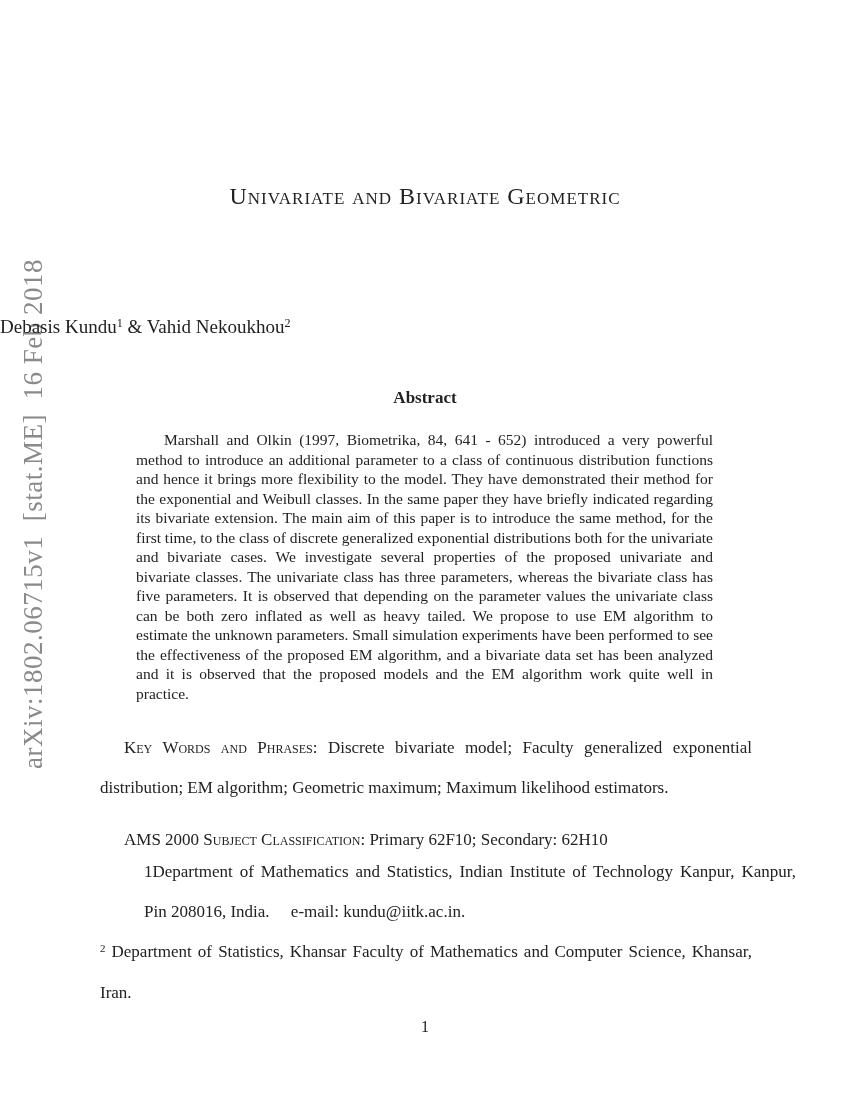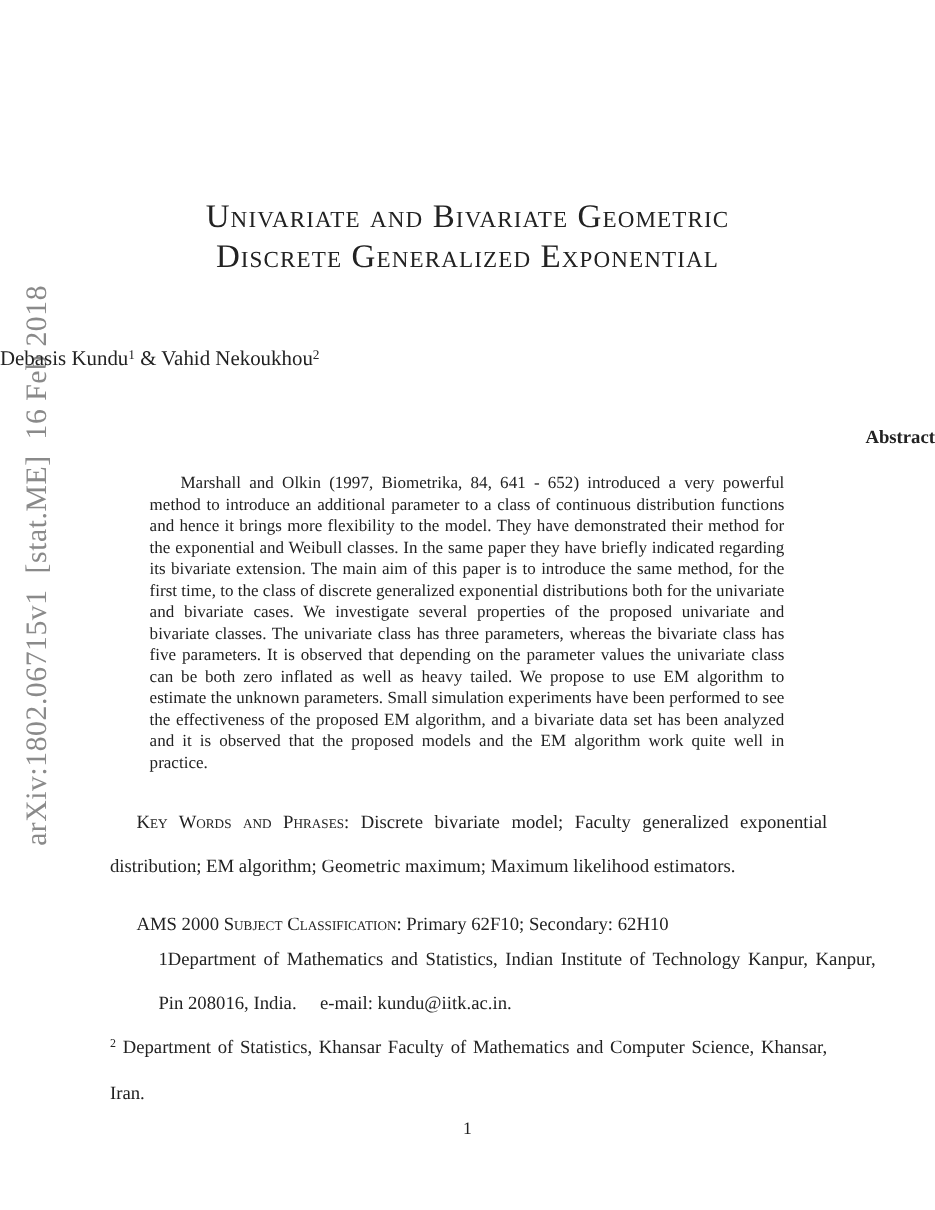--- a/index.html
+++ b/index.html
@@ -27,21 +27,21 @@
   }
   .title {
     position: absolute;
     top: 178px;
     left: 0;
     width: 100%;
     margin: 0;
     text-align: center;
     font-variant: small-caps;
     font-weight: normal;
-    font-size: 30px;
+    font-size: 24px;
     line-height: 37px;
     letter-spacing: 1px;
     color: #222222;
   }
   .authors {
     position: absolute;
     top: 316px;
     left: 0;
     width: 100%;
     font-size: 19px;
@@ -50,21 +50,21 @@
     font-size: 64%;
     position: relative;
     top: -0.5em;
     vertical-align: baseline;
   }
   .abstract-heading {
     position: absolute;
     top: 388px;
     left: 0;
     width: 100%;
-    text-align: right;
+    text-align: center;
     font-weight: bold;
     font-size: 17px;
     margin: 0;
   }
   .abstract-body {
     position: absolute;
     top: 430px;
     left: 136px;
     width: 577px;
     font-size: 15.5px;
@@ -100,21 +100,21 @@
     line-height: 20px;
   }
 </style>
 </head>
 <body>
 
 <div>
 
   <div class="watermark">arXiv:1802.06715v1  [stat.ME]  16 Feb 2018</div>
 
-  <h1 class="title"><span>Univariate and Bivariate Geometric</span><br><span>Discrete Generalized Exponential</span><br></h1>
+  <h1 class="title"><span>Univariate and Bivariate Geometric</span><br><br></h1>
 
   <div class="authors"><span>Debasis Kundu</span><sup>1</sup><span> &amp; </span><span>Vahid Nekoukhou</span><sup>2</sup></div>
 
   <h2 class="abstract-heading">Abstract</h2>
 
   <p class="abstract-body">Marshall and Olkin (1997, Biometrika, 84, 641 - 652) introduced a very powerful method to introduce an additional parameter to a class of continuous distribution functions and hence it brings more flexibility to the model. They have demonstrated their method for the exponential and Weibull classes. In the same paper they have briefly indicated regarding its bivariate extension. The main aim of this paper is to introduce the same method, for the first time, to the class of discrete generalized exponential distributions both for the univariate and bivariate cases. We investigate several properties of the proposed univariate and bivariate classes. The univariate class has three parameters, whereas the bivariate class has five parameters. It is observed that depending on the parameter values the univariate class can be both zero inflated as well as heavy tailed. We propose to use EM algorithm to estimate the unknown parameters. Small simulation experiments have been performed to see the effectiveness of the proposed EM algorithm, and a bivariate data set has been analyzed and it is observed that the proposed models and the EM algorithm work quite well in practice.</p>
 
   <p class="meta keywords"><span class="sc">Key Words and Phrases:</span> <span>Discrete bivariate model; Faculty generalized exponential distribution; EM algorithm; Geometric maximum; Maximum likelihood estimators.</span></p>
 
   <p class="meta ams"><span class="sc">AMS 2000 Subject Classification:</span><span> Primary 62F10; Secondary: 62H10</span></p>

